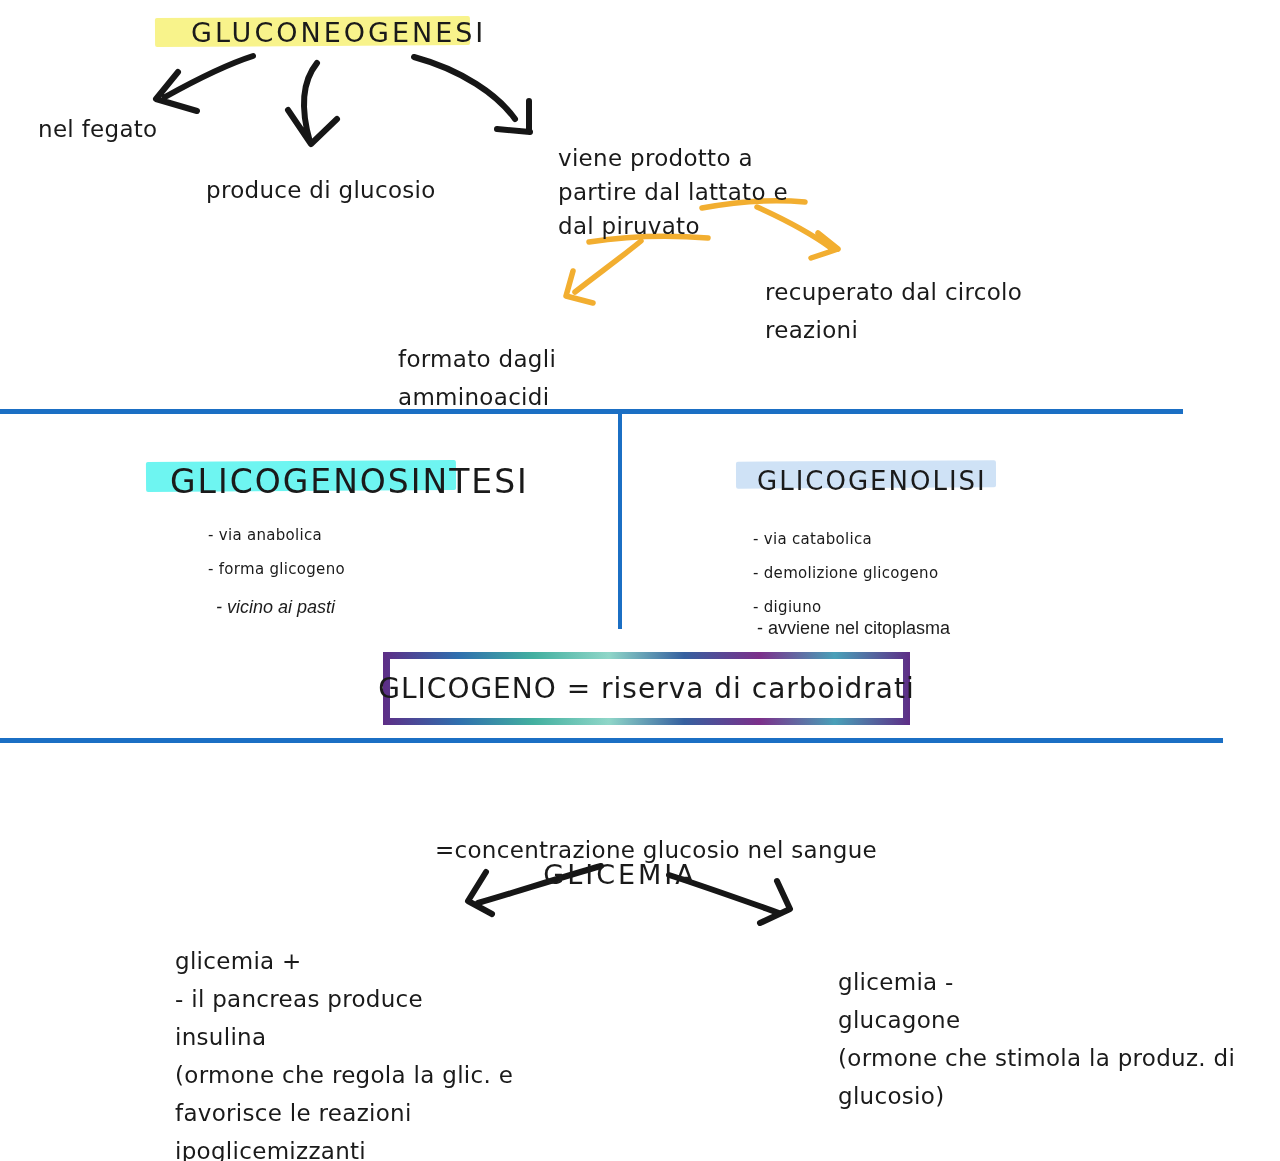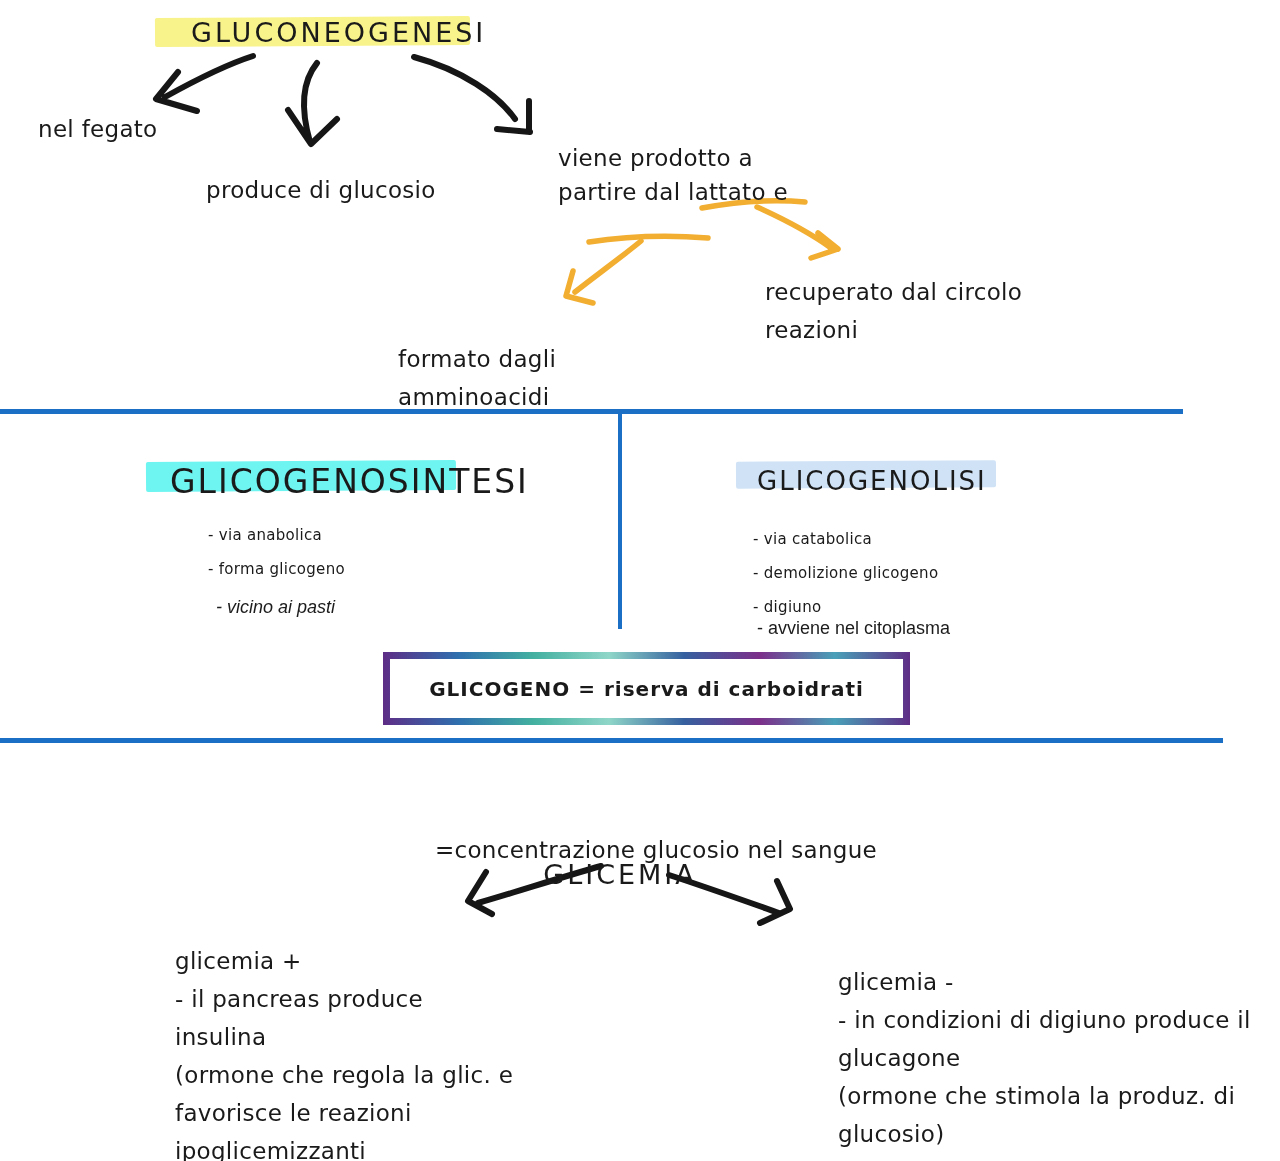--- a/index.html
+++ b/index.html
@@ -64,20 +64,21 @@
 
   <div class="hl yellow" style="left:155px;top:17px;width:315px;height:29px;"></div>
   <span class="abs hand heading" style="left:191px;top:17px;">GLUCONEOGENESI</span>
 
   <span class="abs hand t23" style="left:38px;top:116px;">nel fegato</span>
   <span class="abs hand t23" style="left:206px;top:177px;">produce di glucosio</span>
 
   <div class="abs hand t23 lines lh34" style="left:558px;top:141px;">
     <span>viene prodotto a</span>
     <span>partire dal lattato e</span>
+    <span>dal piruvato</span>
   </div>
 
   <div class="abs hand t23 lines lh38" style="left:398px;top:340px;">
     <span>formato dagli</span>
     <span>amminoacidi</span>
   </div>
 
   <div class="abs hand t23 lines lh38" style="left:765px;top:273px;">
     <span>recuperato dal circolo</span>
     <span>reazioni</span>
@@ -99,37 +100,36 @@
   <span class="abs hand" style="left:757px;top:466px;font-size:26px;letter-spacing:2px;">GLICOGENOLISI</span>
   <div class="abs hand bullets" style="left:753px;top:522px;">
     <span>- via catabolica</span>
     <span>- demolizione glicogeno</span>
     <span>- digiuno</span>
   </div>
   <span class="abs typed" style="left:757px;top:618px;font-size:18px;">- avviene nel citoplasma</span>
 
   <div class="glico-box">
     <div class="glico-inner">
-      <span class="hand" style="font-size:20px;letter-spacing:1px;font-weight:bold;">GLICOGENO = riserva di carboidrati</span>
+      <span class="hand" style="font-size:28px;letter-spacing:1px;">GLICOGENO = riserva di carboidrati</span>
     </div>
   </div>
 
   <div class="abs hand center" style="left:395px;top:819px;width:450px;font-size:27px;letter-spacing:3px;margin-top:40px;">GLICEMIA</div>
   <div class="abs hand center" style="left:400px;top:837px;width:512px;font-size:23px;">=concentrazione glucosio nel sangue</div>
 
   <div class="abs hand lines lh38" style="left:175px;top:942px;font-size:23px;">
     <span>glicemia +</span>
     <span>- il pancreas produce</span>
     <span>insulina</span>
     <span>(ormone che regola la glic. e</span>
     <span>favorisce le reazioni</span>
     <span>ipoglicemizzanti</span>
   </div>
 
   <div class="abs hand lines lh38" style="left:838px;top:963px;font-size:23px;">
     <span>glicemia -</span>
-    <span>- in condizioni di digiuno produce il</span>
     <span>glucagone</span>
     <span>(ormone che stimola la produz. di</span>
     <span>glucosio)</span>
   </div>
 
 </div>
 
 </body></html>

